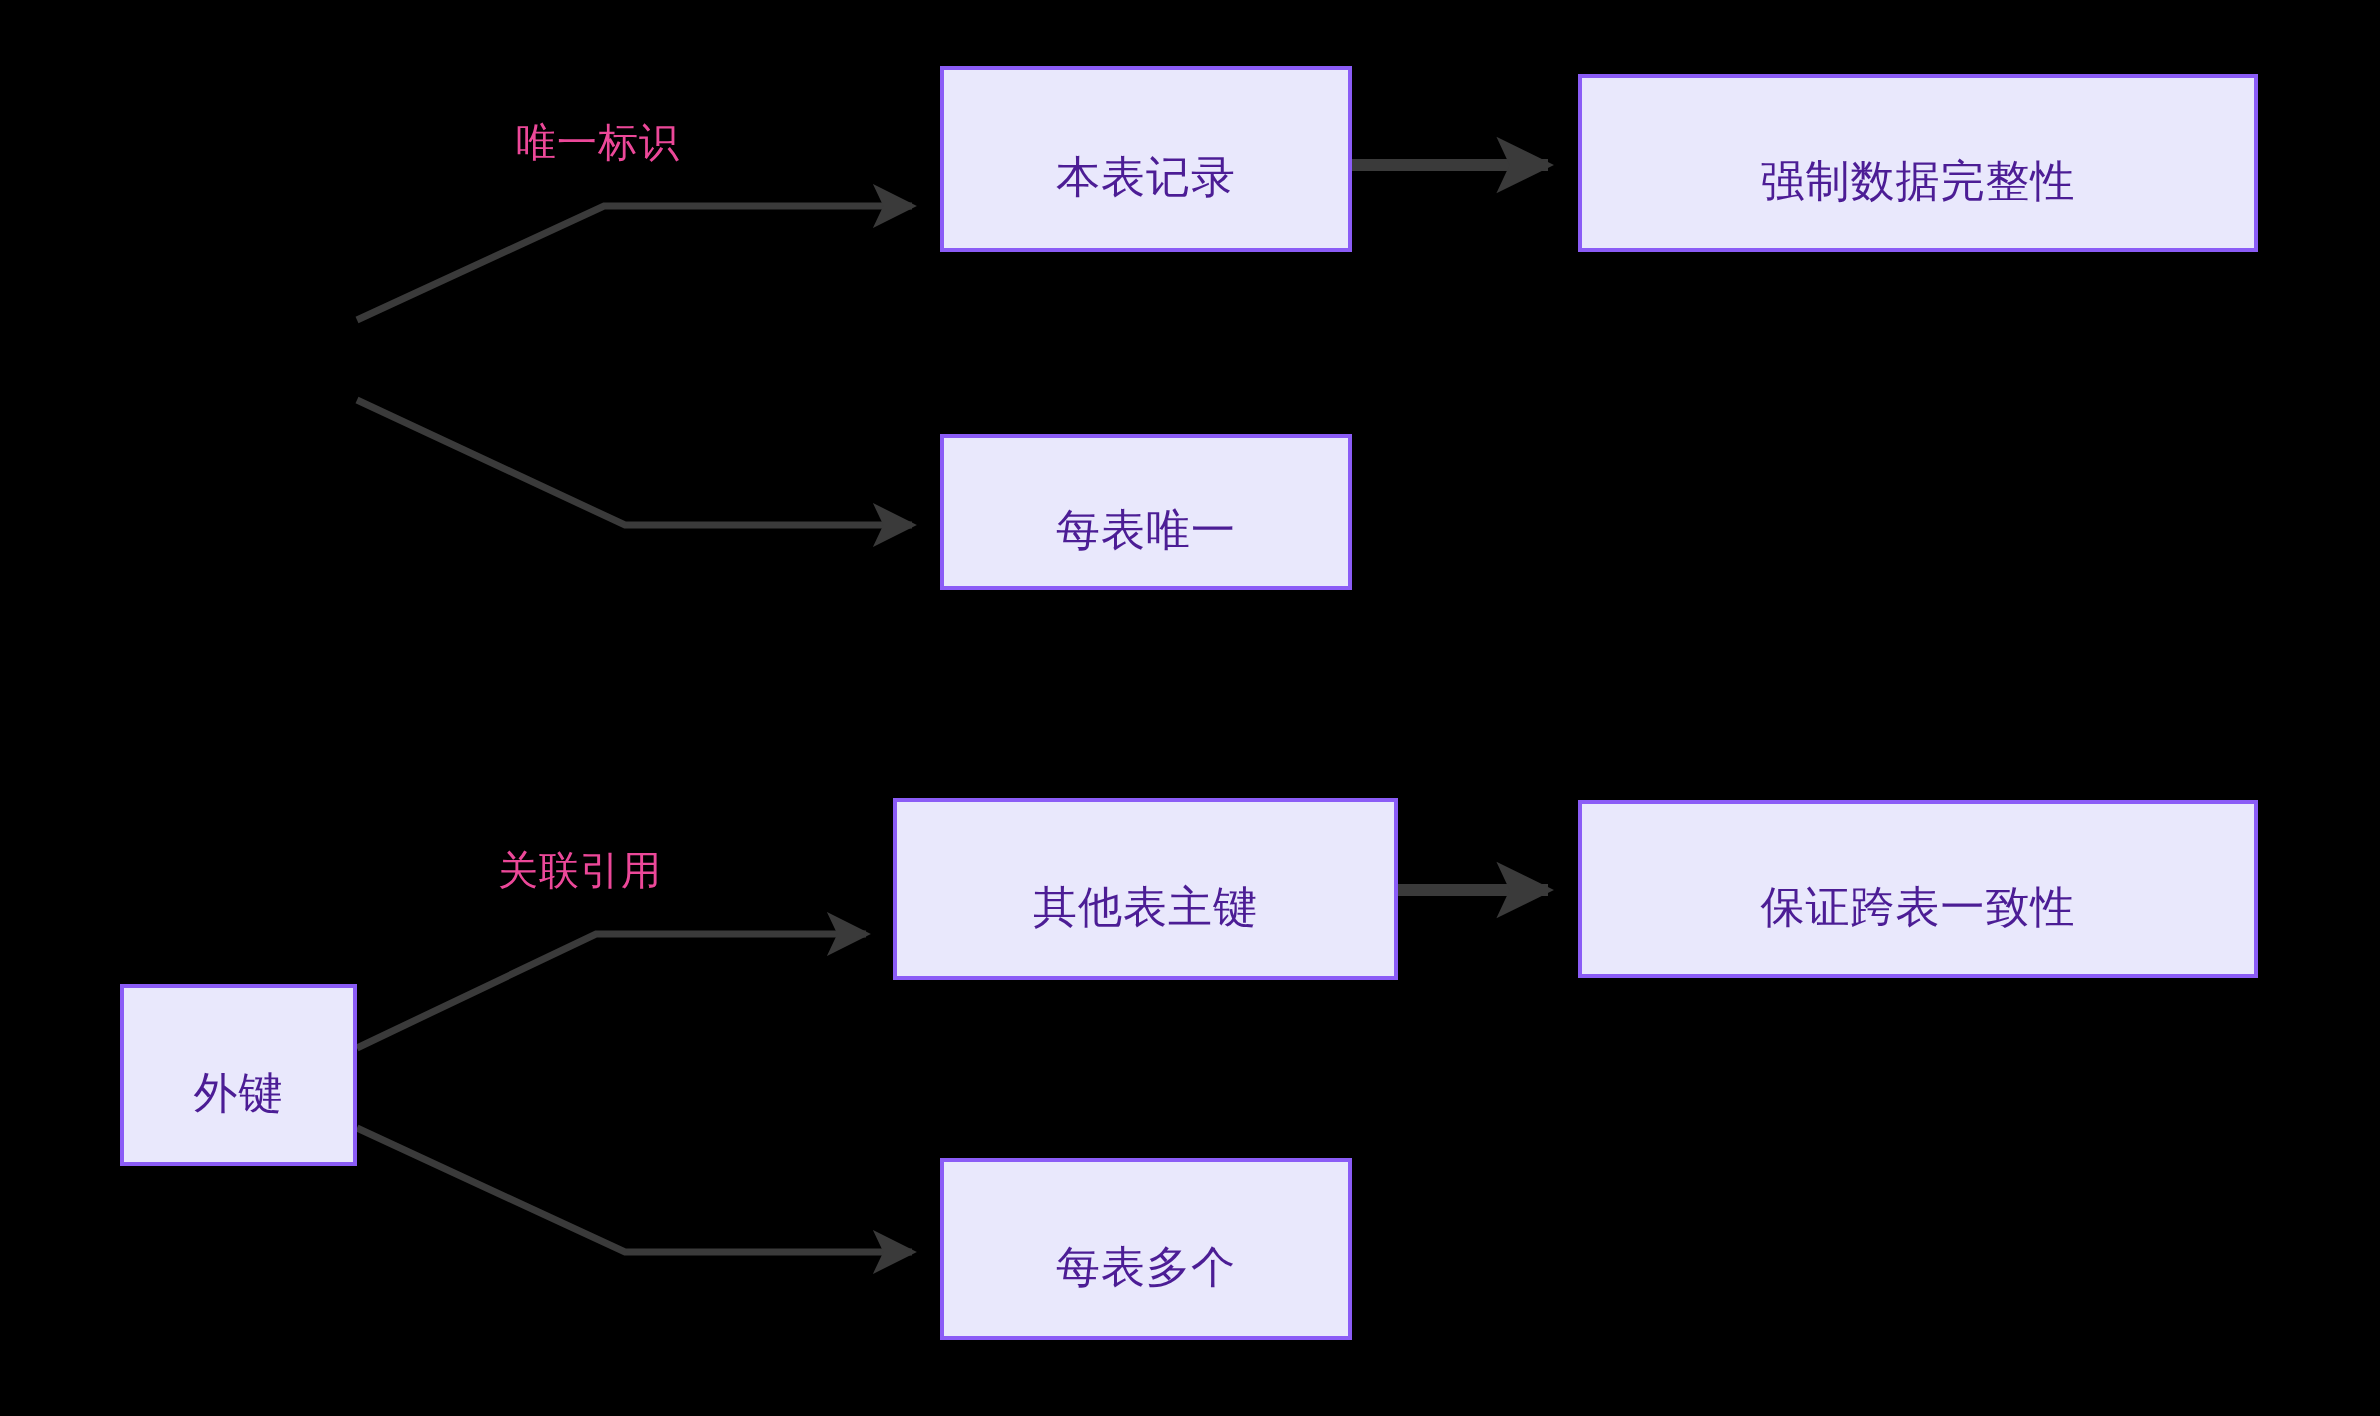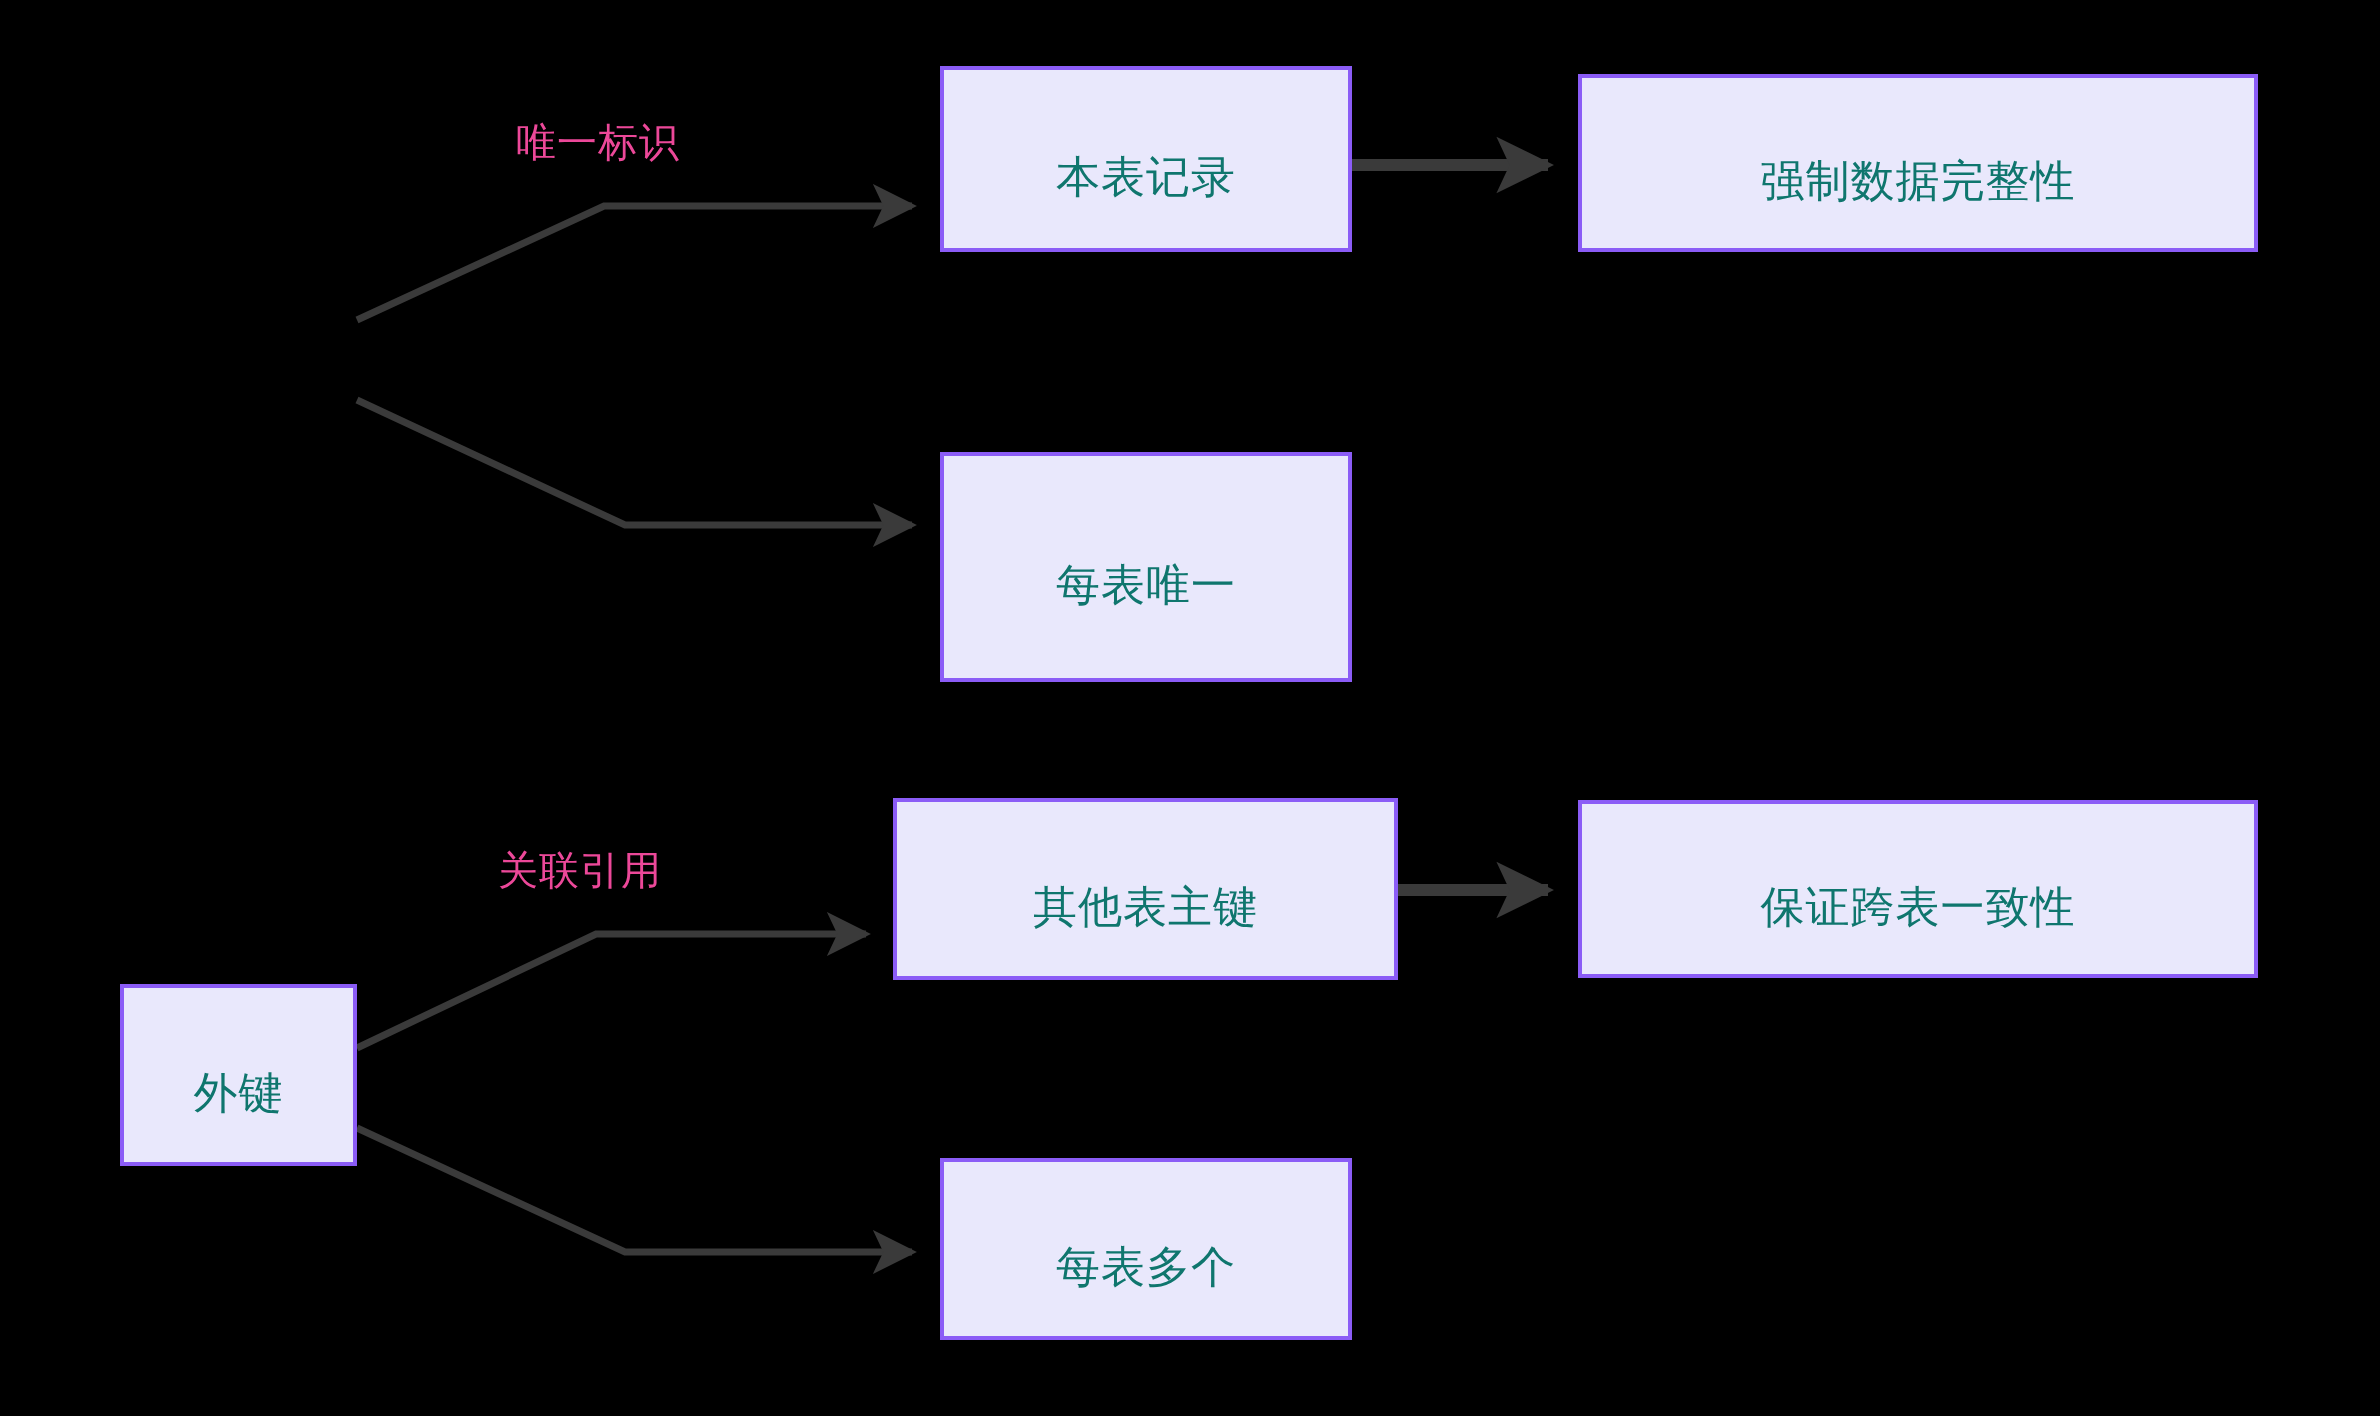--- a/index.html
+++ b/index.html
@@ -26,21 +26,21 @@
     position: absolute;
     box-sizing: border-box;
     background: #E9E8FC;
     border: 4px solid #8B5CF6;
     display: flex;
     align-items: center;
     justify-content: center;
     text-align: center;
   }
   .node-label {
-    color: #0f766e;
+    color: #4c1d95;
     font-size: 44px;
     line-height: 1.2;
     letter-spacing: 1px;
     white-space: nowrap;
     margin-top: 36px;
   }
   .edge-label {
     position: absolute;
     color: #ec4899;
     font-size: 40px;
@@ -83,21 +83,21 @@
 
 
   <div class="node" style="left:940px; top:66px; width:412px; height:186px;">
     <span class="node-label">本表记录</span>
   </div>
 
   <div class="node" style="left:1578px; top:74px; width:680px; height:178px;">
     <span class="node-label">强制数据完整性</span>
   </div>
 
-  <div class="node" style="left:940px; top:452px; width:412px; height:230px;">
+  <div class="node" style="left:940px; top:434px; width:412px; height:156px;">
     <span class="node-label">每表唯一</span>
   </div>
 
   <div class="node" style="left:120px; top:984px; width:237px; height:182px;">
     <span class="node-label">外键</span>
   </div>
 
   <div class="node" style="left:893px; top:798px; width:505px; height:182px;">
     <span class="node-label">其他表主键</span>
   </div>

